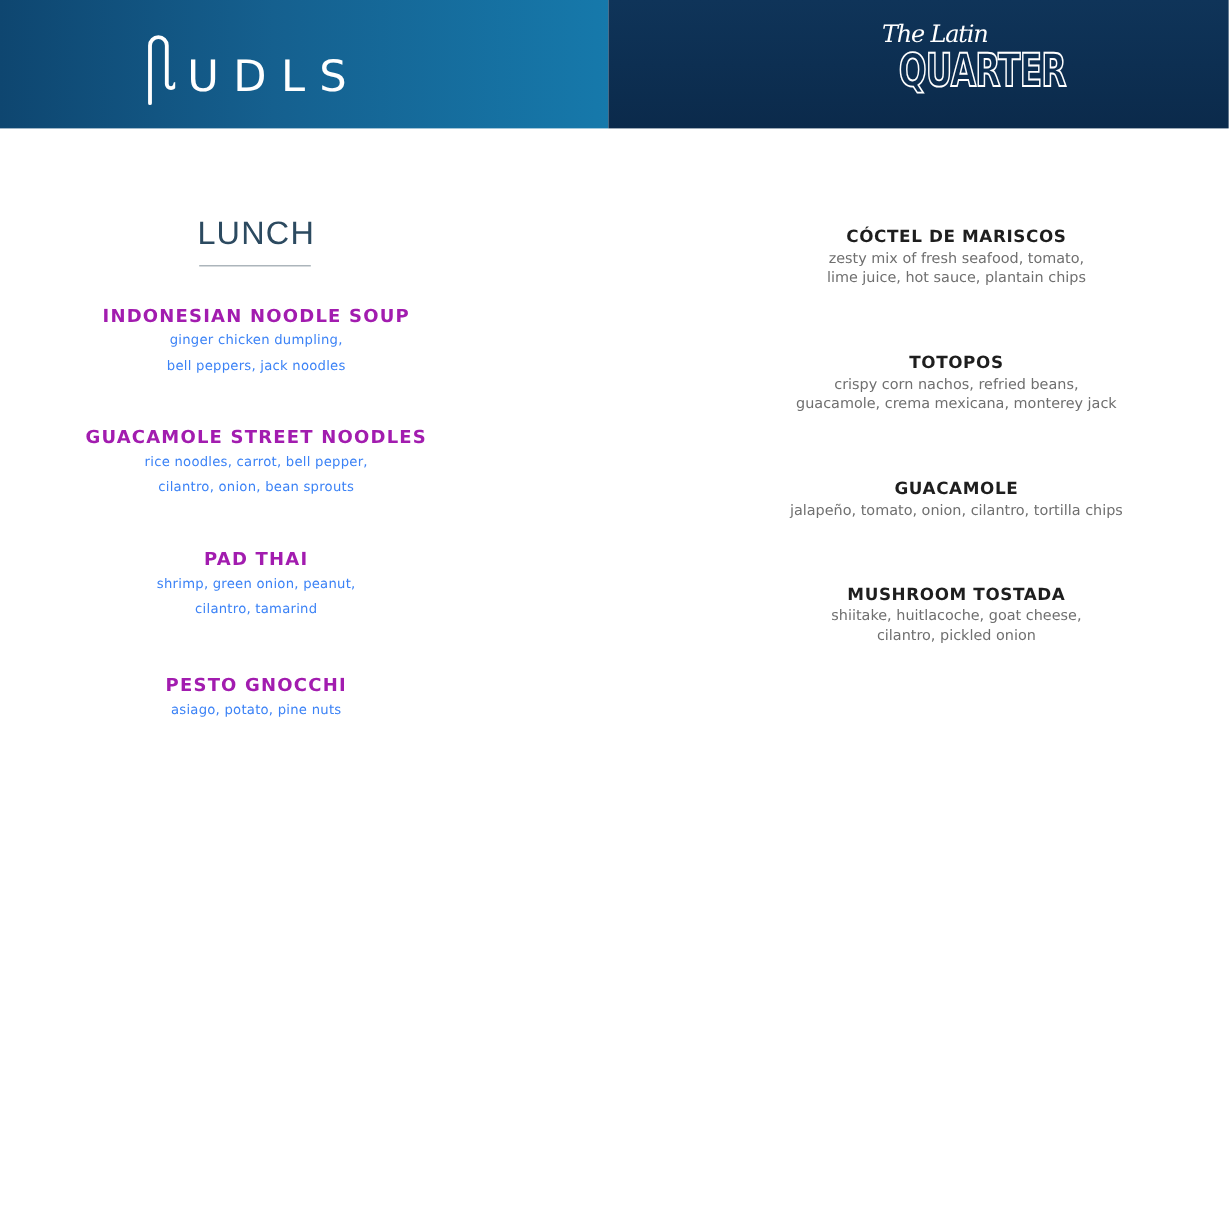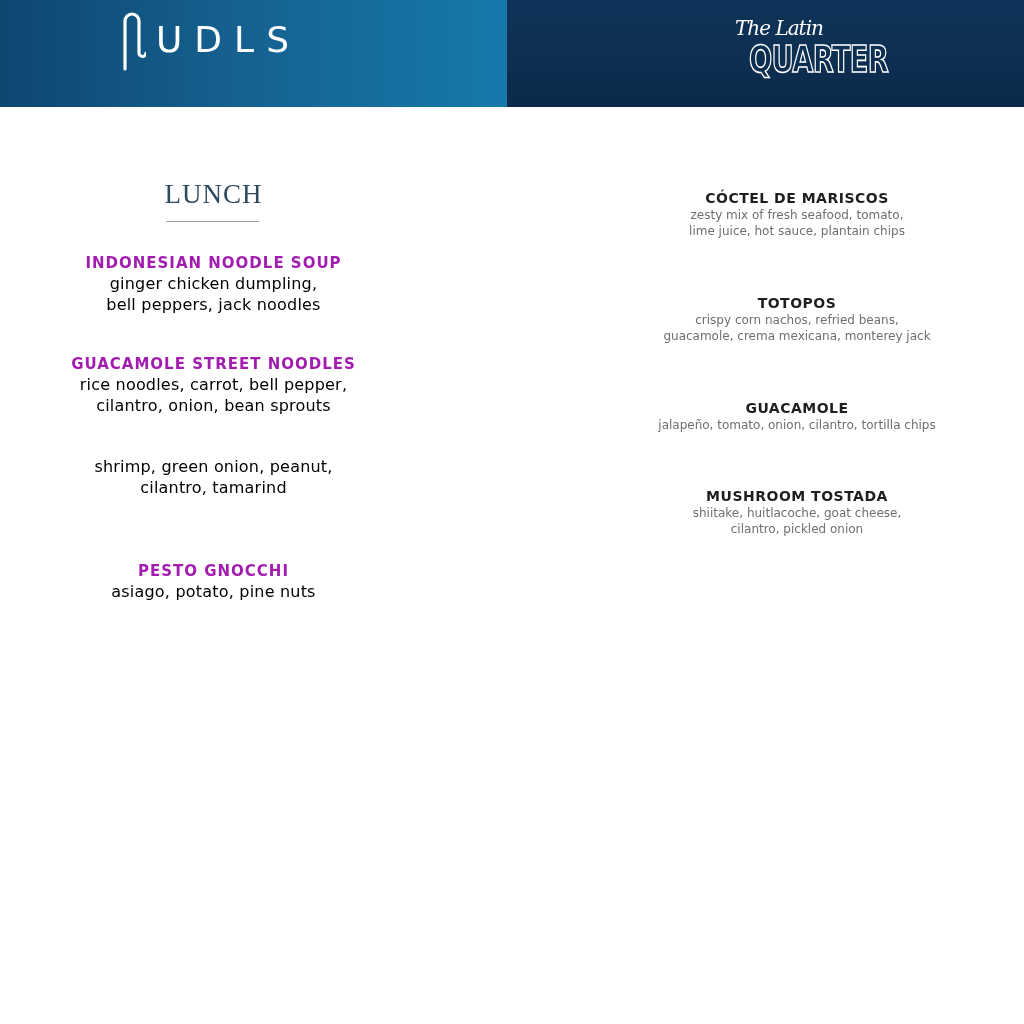--- a/index.html
+++ b/index.html
@@ -12,22 +12,22 @@
       width: 507px; height: 107px;
       background: linear-gradient(90deg, #0e4670 0%, #15608f 45%, #1679ab 100%);
       position: relative;
     }
     .brand-right {
       width: 517px; height: 107px;
       background: linear-gradient(180deg, #0f3459 0%, #0b2a4b 100%);
       position: relative;
     }
     .nudls-logo {
-      position: absolute; left: 122px; top: 8px; height: 64px;
-      display: flex; align-items: center;
+      position: absolute; left: 122px; top: 24px; height: 64px;
+      display: flex; align-items: flex-end;
     }
     .nudls-logo .n-glyph { width: 24px; height: 62px; margin-right: 10px; }
     .nudls-logo .rest {
       font-family: "DejaVu Sans", sans-serif; color: #ffffff;
       font-size: 36px; letter-spacing: 12px; line-height: 46px; font-weight: 400;
     }
     .lq-logo {
       position: absolute; left: 214px; top: 14px; width: 150px; height: 78px; margin-left: 12px;
     }
     .lq-script {
@@ -39,33 +39,33 @@
       position: absolute; left: 16px; top: 22px;
       font-family: "DejaVu Sans", sans-serif; font-weight: bold;
       color: transparent; -webkit-text-stroke: 1.6px #ffffff;
       font-size: 38px; letter-spacing: -1px; transform: scaleX(0.72); transform-origin: left top;
       line-height: 46px;
     }
     .col-left { position: absolute; left: 0; top: 107px; width: 427px; text-align: center; }
     .col-right { position: absolute; left: 560px; top: 107px; width: 474px; text-align: center; }
     .lunch-title {
       position: absolute; top: 72px; left: 0; width: 427px; text-align: center;
-      font-family: Liberation Serif, serif; font-weight: 300;
+      font-family: Liberation Sans, sans-serif; font-weight: 300;
       font-size: 27px; letter-spacing: 1px; color: #2c4a60;
     }
     .lunch-rule {
       position: absolute; top: 114px; left: 166px; width: 93px; height: 1px; background: #98a3ab;
     }
     .item { position: absolute; left: 0; width: 100%; }
     .item .name {
       font-family: "DejaVu Sans", sans-serif; font-weight: bold;
       font-size: 15px; letter-spacing: 1px; color: #a21caf; line-height: 20px;
     }
     .item .desc {
-      font-family: "DejaVu Sans", sans-serif; font-size: 16px; color: #000000;
+      font-family: "DejaVu Sans", sans-serif; font-size: 11px; color: #3b82f6;
       line-height: 21px; letter-spacing: 0.2px;
     }
     .col-right .item .name {
       font-size: 14px; color: #1e1e1e; letter-spacing: 0.5px; line-height: 18px;
     }
     .col-right .item .desc {
       font-size: 12px; color: #6f6f6f; line-height: 16px; letter-spacing: 0;
     }
   </style>
 </head>
@@ -96,20 +96,21 @@
     <div class="name">INDONESIAN NOODLE SOUP</div>
     <div class="desc">ginger chicken dumpling,</div>
     <div class="desc">bell peppers, jack noodles</div>
   </div>
   <div class="item" style="top:247px">
     <div class="name">GUACAMOLE STREET NOODLES</div>
     <div class="desc">rice noodles, carrot, bell pepper,</div>
     <div class="desc">cilantro, onion, bean sprouts</div>
   </div>
   <div class="item" style="top:349px">
+    <div class="name">PAD THAI</div>
     <div class="desc">shrimp, green onion, peanut,</div>
     <div class="desc">cilantro, tamarind</div>
   </div>
   <div class="item" style="top:454px">
     <div class="name">PESTO GNOCCHI</div>
     <div class="desc">asiago, potato, pine nuts</div>
   </div>
 </div>
 
 <div class="col-right" style="left:560px;width:474px;">

